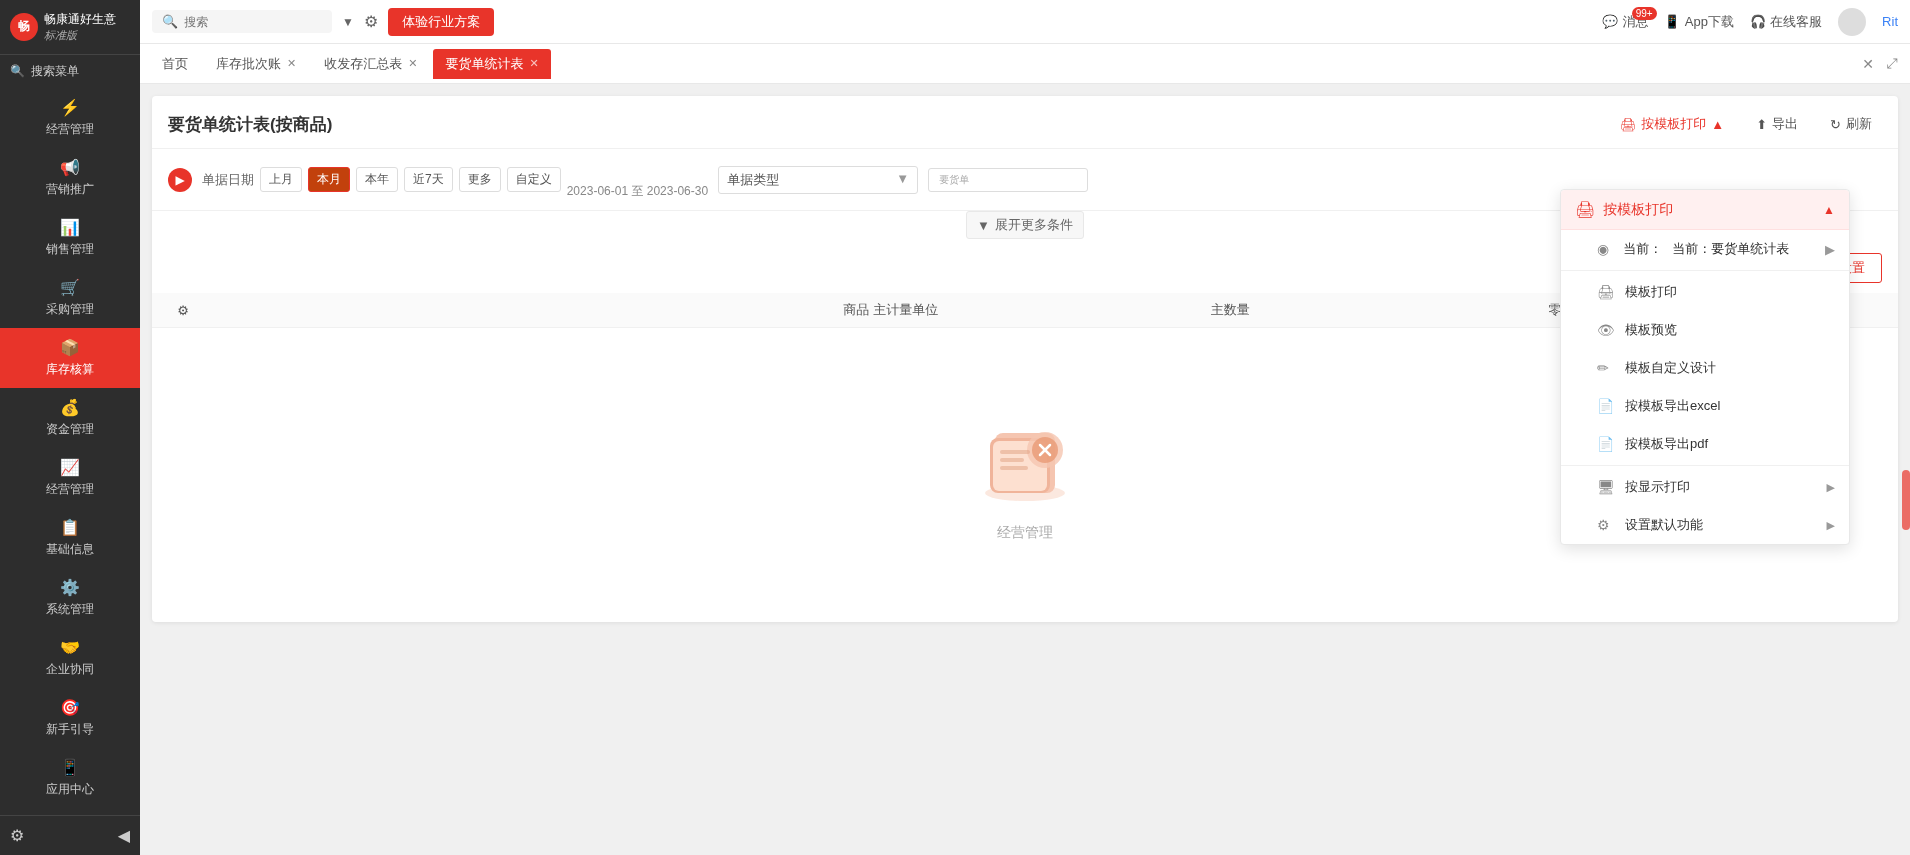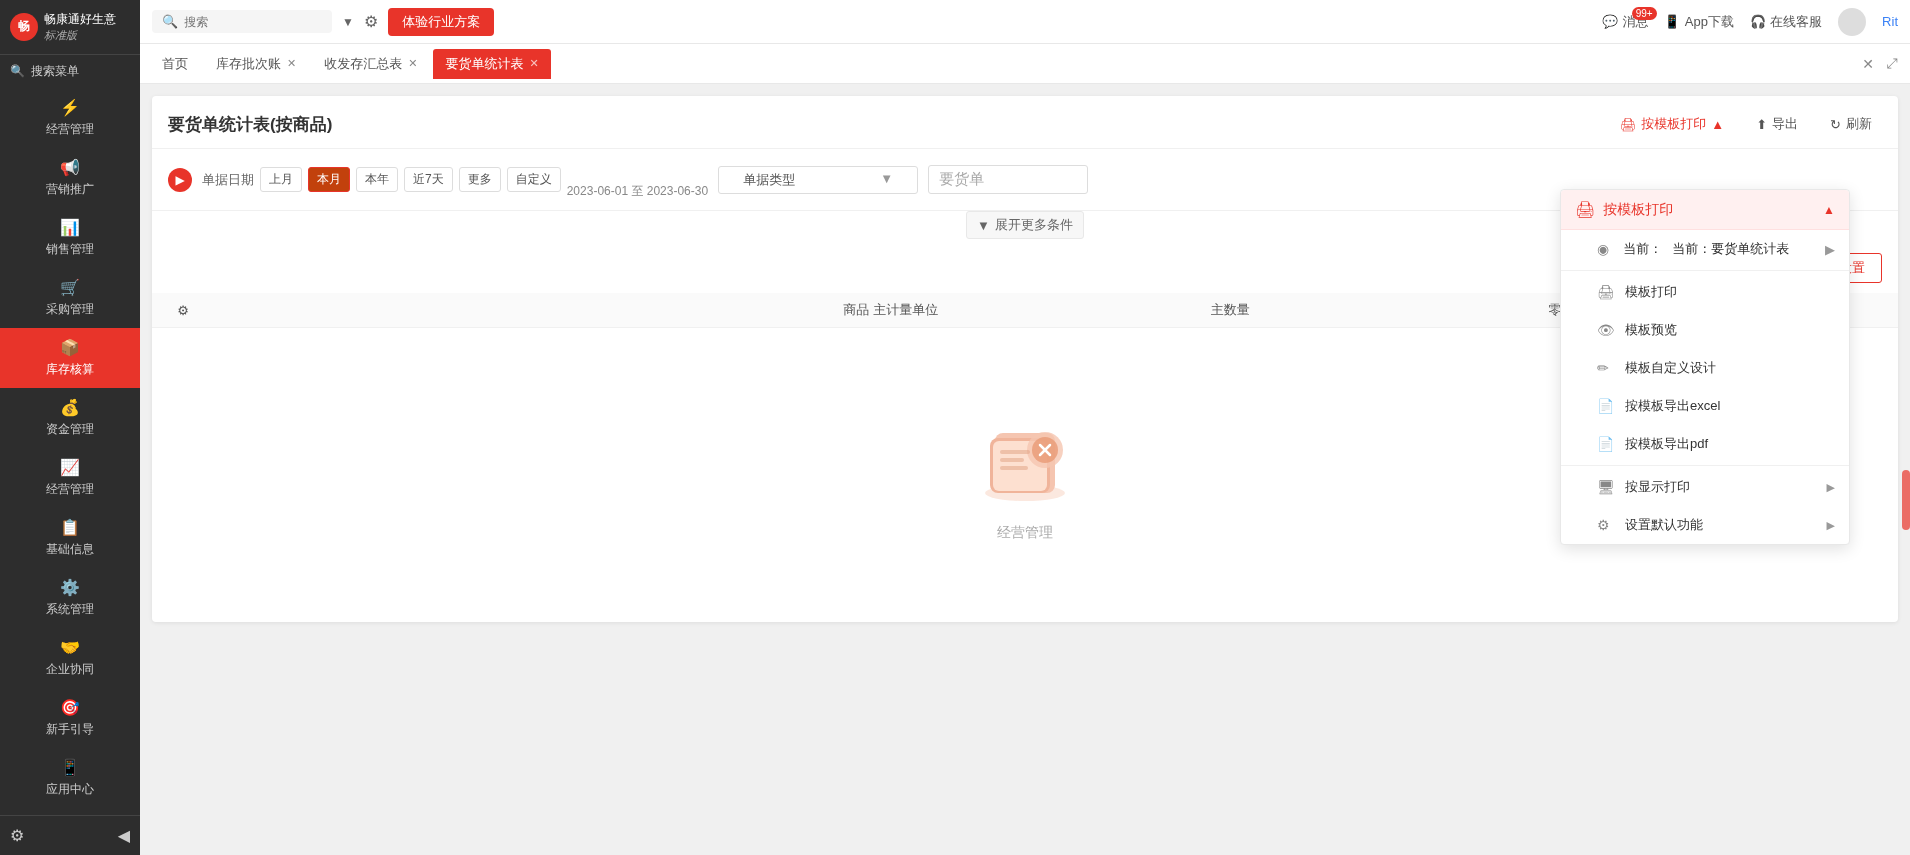--- a/index.html
+++ b/index.html
@@ -285,36 +285,36 @@
       background: #c2410c;
       color: #fff;
       border-color: #e8342a;
     }
     .date-range { color: #888; font-size: 12px; margin-top: 24px; }
     .filter-select {
       display: flex;
       gap: 6px;
       border: 1px solid #ddd;
       border-radius: 3px;
-      padding: 4px 24px;
+      padding: 4px 8px;
       font-size: 13px;
       color: #555;
       background: #fff;
       cursor: pointer;
       min-width: 200px;
     }
     .filter-select-arrow { color: #999; }
     .filter-input {
       display: flex;
       align-items: center;
       gap: 6px;
       border: 1px solid #ddd;
       border-radius: 3px;
       padding: 4px 10px;
-      font-size: 15px;
+      font-size: 10px;
       color: #555;
       background: #fff;
       min-width: 160px;
     }
     .expand-more-btn {
       display: flex;
       align-items: center;
       gap: 5px;
       color: #666;
       font-size: 13px;

